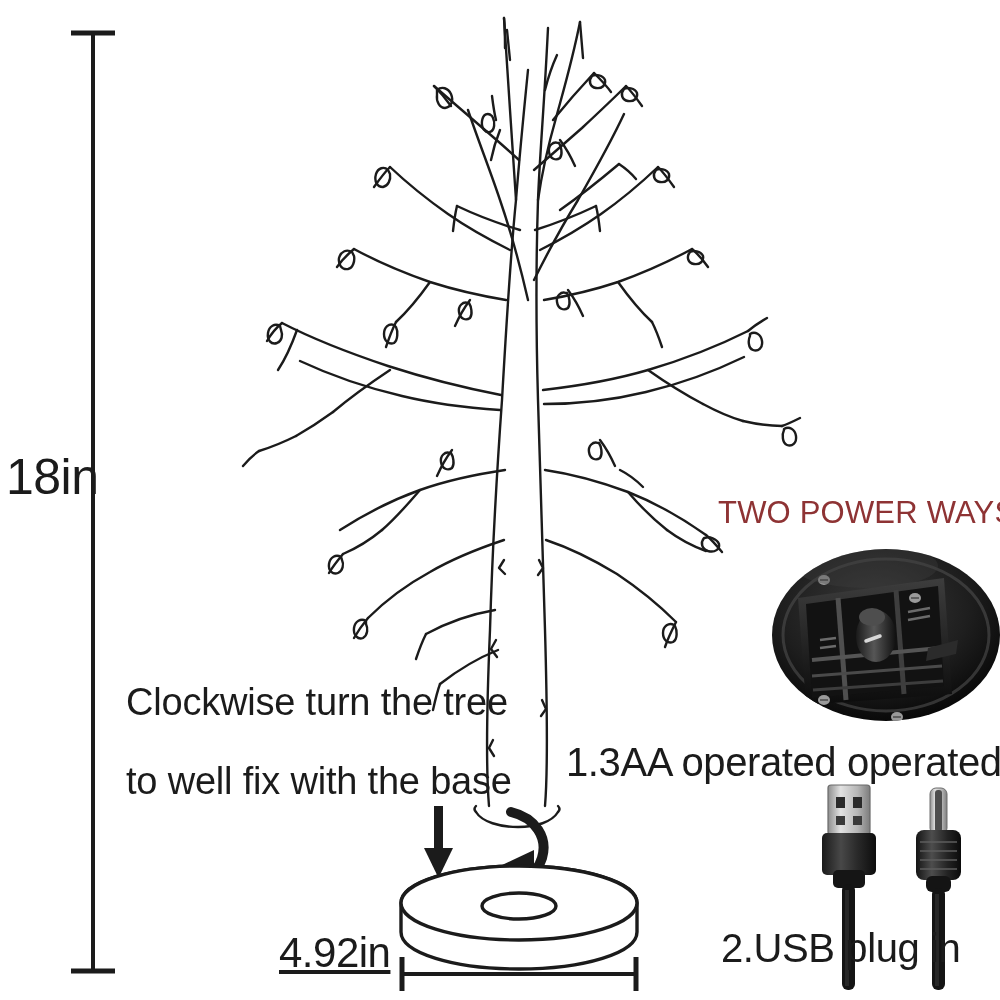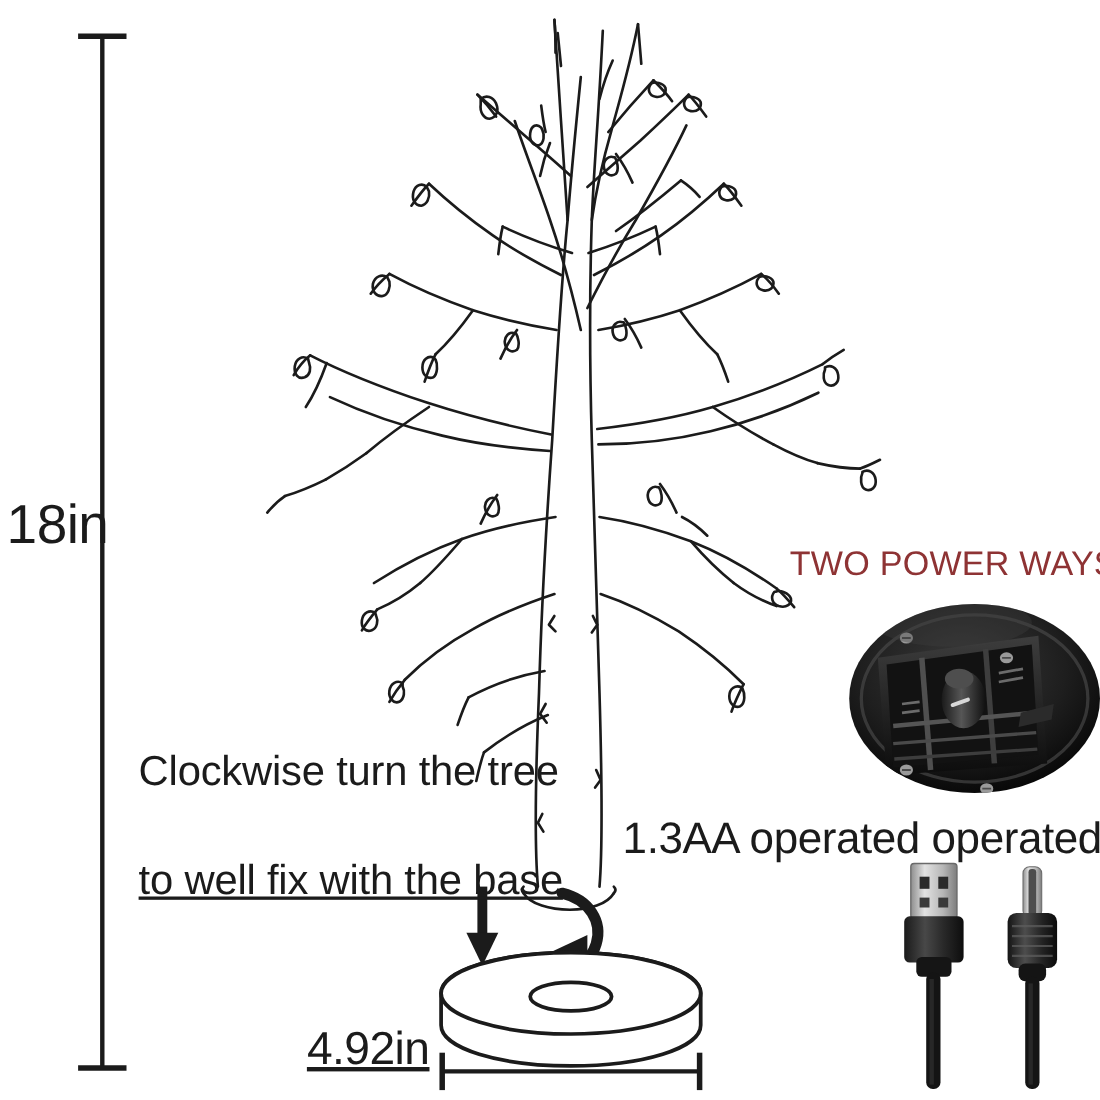--- a/index.html
+++ b/index.html
@@ -45,24 +45,23 @@
     text-decoration: underline;
   }
   #instruction-line1 {
     left: 126px;
     top: 683px;
     font-size: 38px;
     letter-spacing: -0.2px;
   }
   #instruction-line2 {
     left: 126px;
-    top: 782px;
+    top: 762px;
     font-size: 38px;
     letter-spacing: -0.2px;
-    text-decoration: underline;
   }
   #power-heading {
     left: 718px;
     top: 497px;
     font-size: 31px;
     color: #8e3334;
     letter-spacing: 0.2px;
   }
   #battery-label {
     left: 566px;
@@ -348,14 +347,15 @@
   <div class="txt" id="width-label">4.92in</div>
 
   <div class="txt" id="instruction-line1">Clockwise turn the tree</div>
 
   <div class="txt" id="instruction-line2">to well fix with the base</div>
 
   <div class="txt" id="power-heading">TWO POWER WAYS</div>
 
   <div class="txt" id="battery-label">1.3AA operated operated</div>
 
+  <div class="txt" id="usb-label">2.USB plug in</div>
 
 </div>
 
 </body></html>

